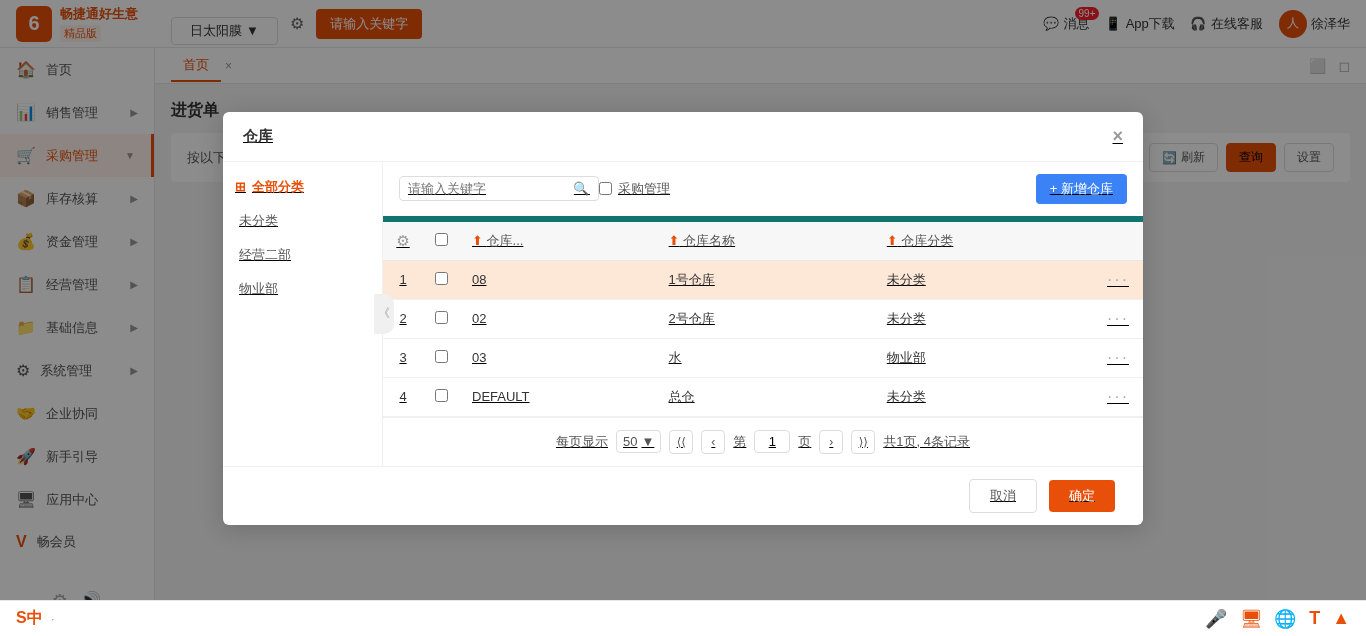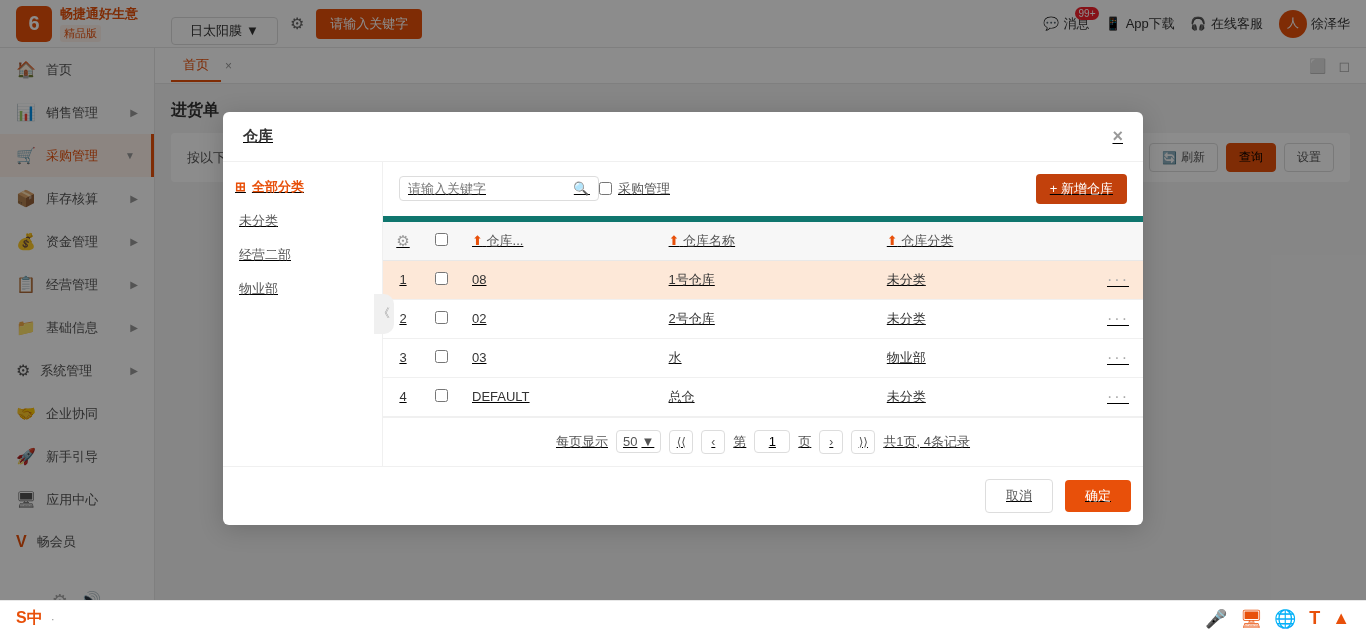--- a/index.html
+++ b/index.html
@@ -188,21 +188,21 @@
     }
     .modal-search-box input {
       border: none; outline: none; font-size: 13px; color: #999; width: 100%;
     }
     .modal-checkbox-label {
       display: flex; align-items: center; gap: 6px;
       font-size: 13px; color: #555;
     }
     .btn-add-warehouse {
       margin-left: auto;
-      background: #c2410c; color: #fff;
+      background: #3b82f6; color: #fff;
       border: none; border-radius: 4px;
       padding: 6px 14px; cursor: pointer; font-size: 13px;
       display: flex; align-items: flex-end; gap: 4px;
     }
 
     
     .modal-table-wrap {
       flex: 1; overflow: auto;
     }
     table {
@@ -245,21 +245,21 @@
       cursor: pointer; color: #555; font-size: 12px; background: #fff;
     }
     .page-input {
       width: 36px; border: 1px solid #ddd; border-radius: 4px;
       padding: 3px 6px; text-align: center; font-size: 13px;
     }
 
     
     .modal-footer {
       display: flex; align-items: center; justify-content: flex-end; gap: 12px;
-      padding: 12px 12px;
+      padding: 12px 28px;
       border-top: 1px solid #f0f0f0;
     }
     .btn-cancel {
       padding: 7px 20px; border: 1px solid #ddd; border-radius: 4px;
       cursor: pointer; background: #fff; color: #555; font-size: 13px;
     }
     .btn-confirm {
       padding: 7px 20px; border: none; border-radius: 4px;
       cursor: pointer; background: #e8500a; color: #fff; font-size: 13px;
     }

